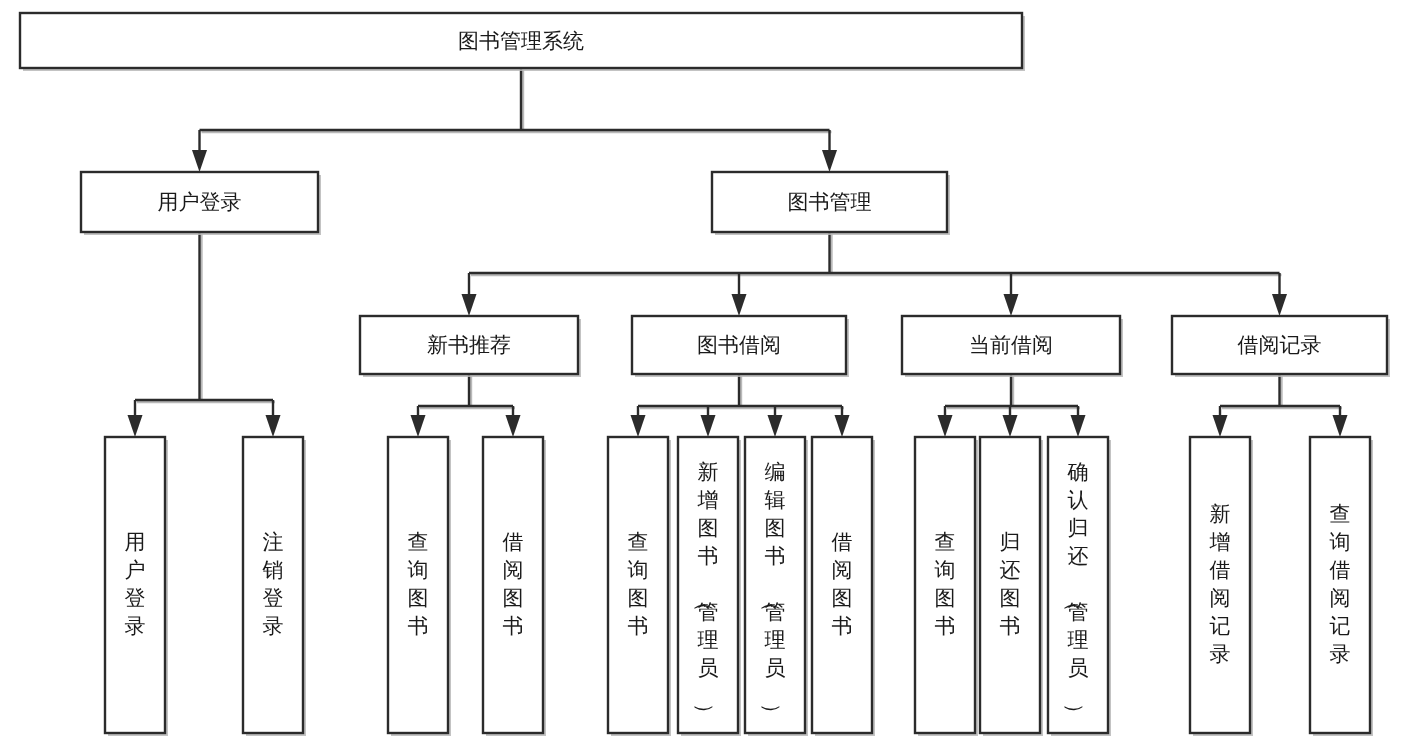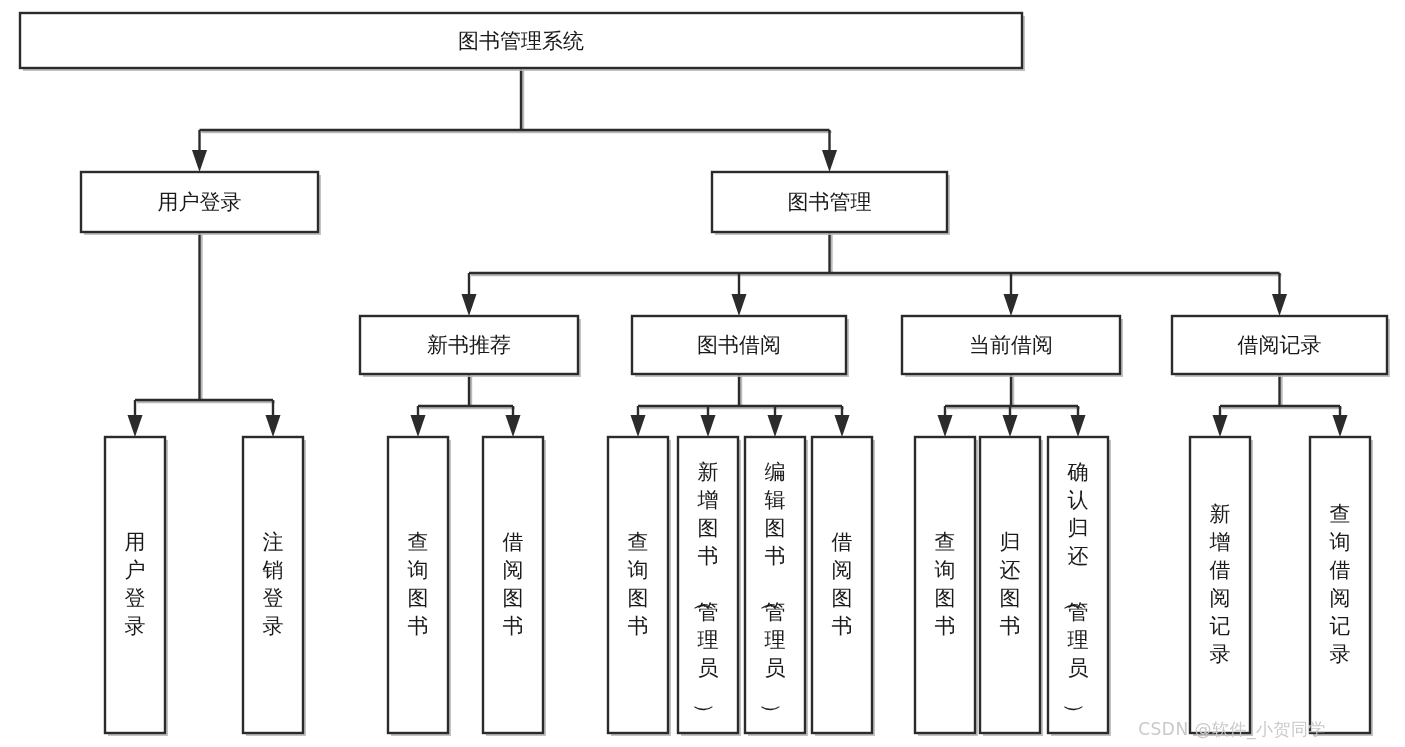--- a/index.html
+++ b/index.html
@@ -255,14 +255,13 @@
           <rect class="node-box" x="1190" y="437" width="60" height="296"></rect>
           <text class="node-label-v" x="1220" y="521"><tspan x="1220" dy="0">新</tspan><tspan x="1220" dy="28">增</tspan><tspan x="1220" dy="28">借</tspan><tspan x="1220" dy="28">阅</tspan><tspan x="1220" dy="28">记</tspan><tspan x="1220" dy="28">录</tspan></text>
         </g>
         <g>
           <rect class="node-shadow" x="1313" y="440" width="60" height="296"></rect>
           <rect class="node-box" x="1310" y="437" width="60" height="296"></rect>
           <text class="node-label-v" x="1340" y="521"><tspan x="1340" dy="0">查</tspan><tspan x="1340" dy="28">询</tspan><tspan x="1340" dy="28">借</tspan><tspan x="1340" dy="28">阅</tspan><tspan x="1340" dy="28">记</tspan><tspan x="1340" dy="28">录</tspan></text>
         </g>
       </g>
   </svg>
-  <div class="watermark">CSDN @软件_小贺同学</div>
 </div>
 
 </body></html>

